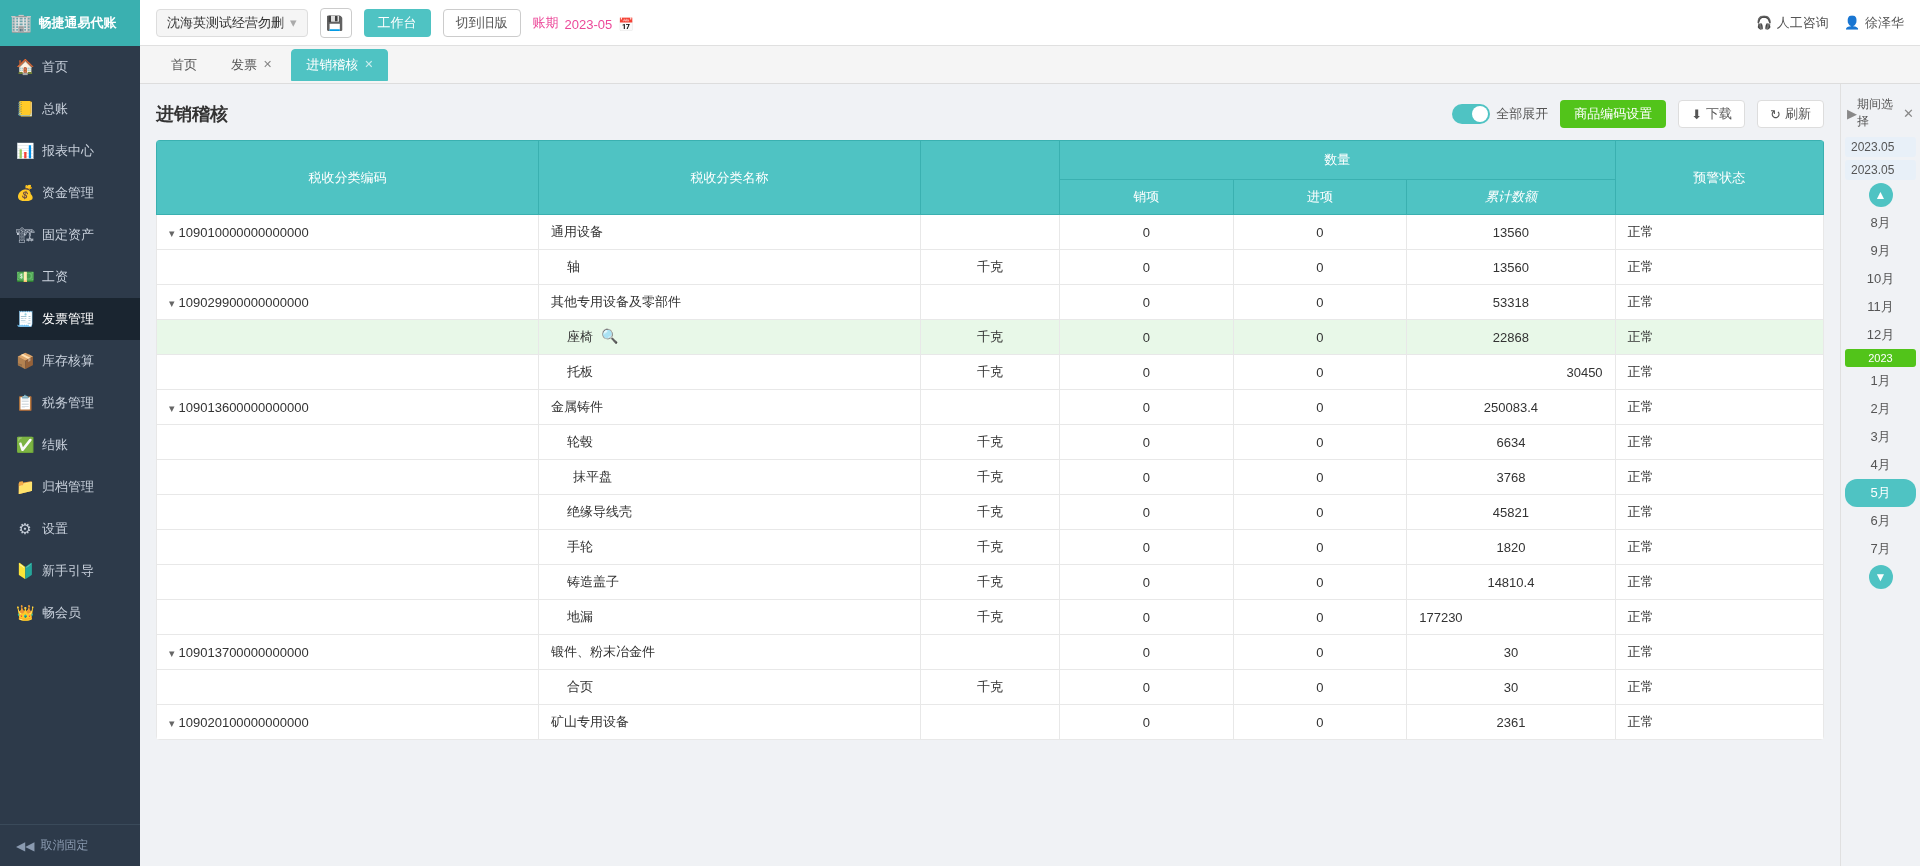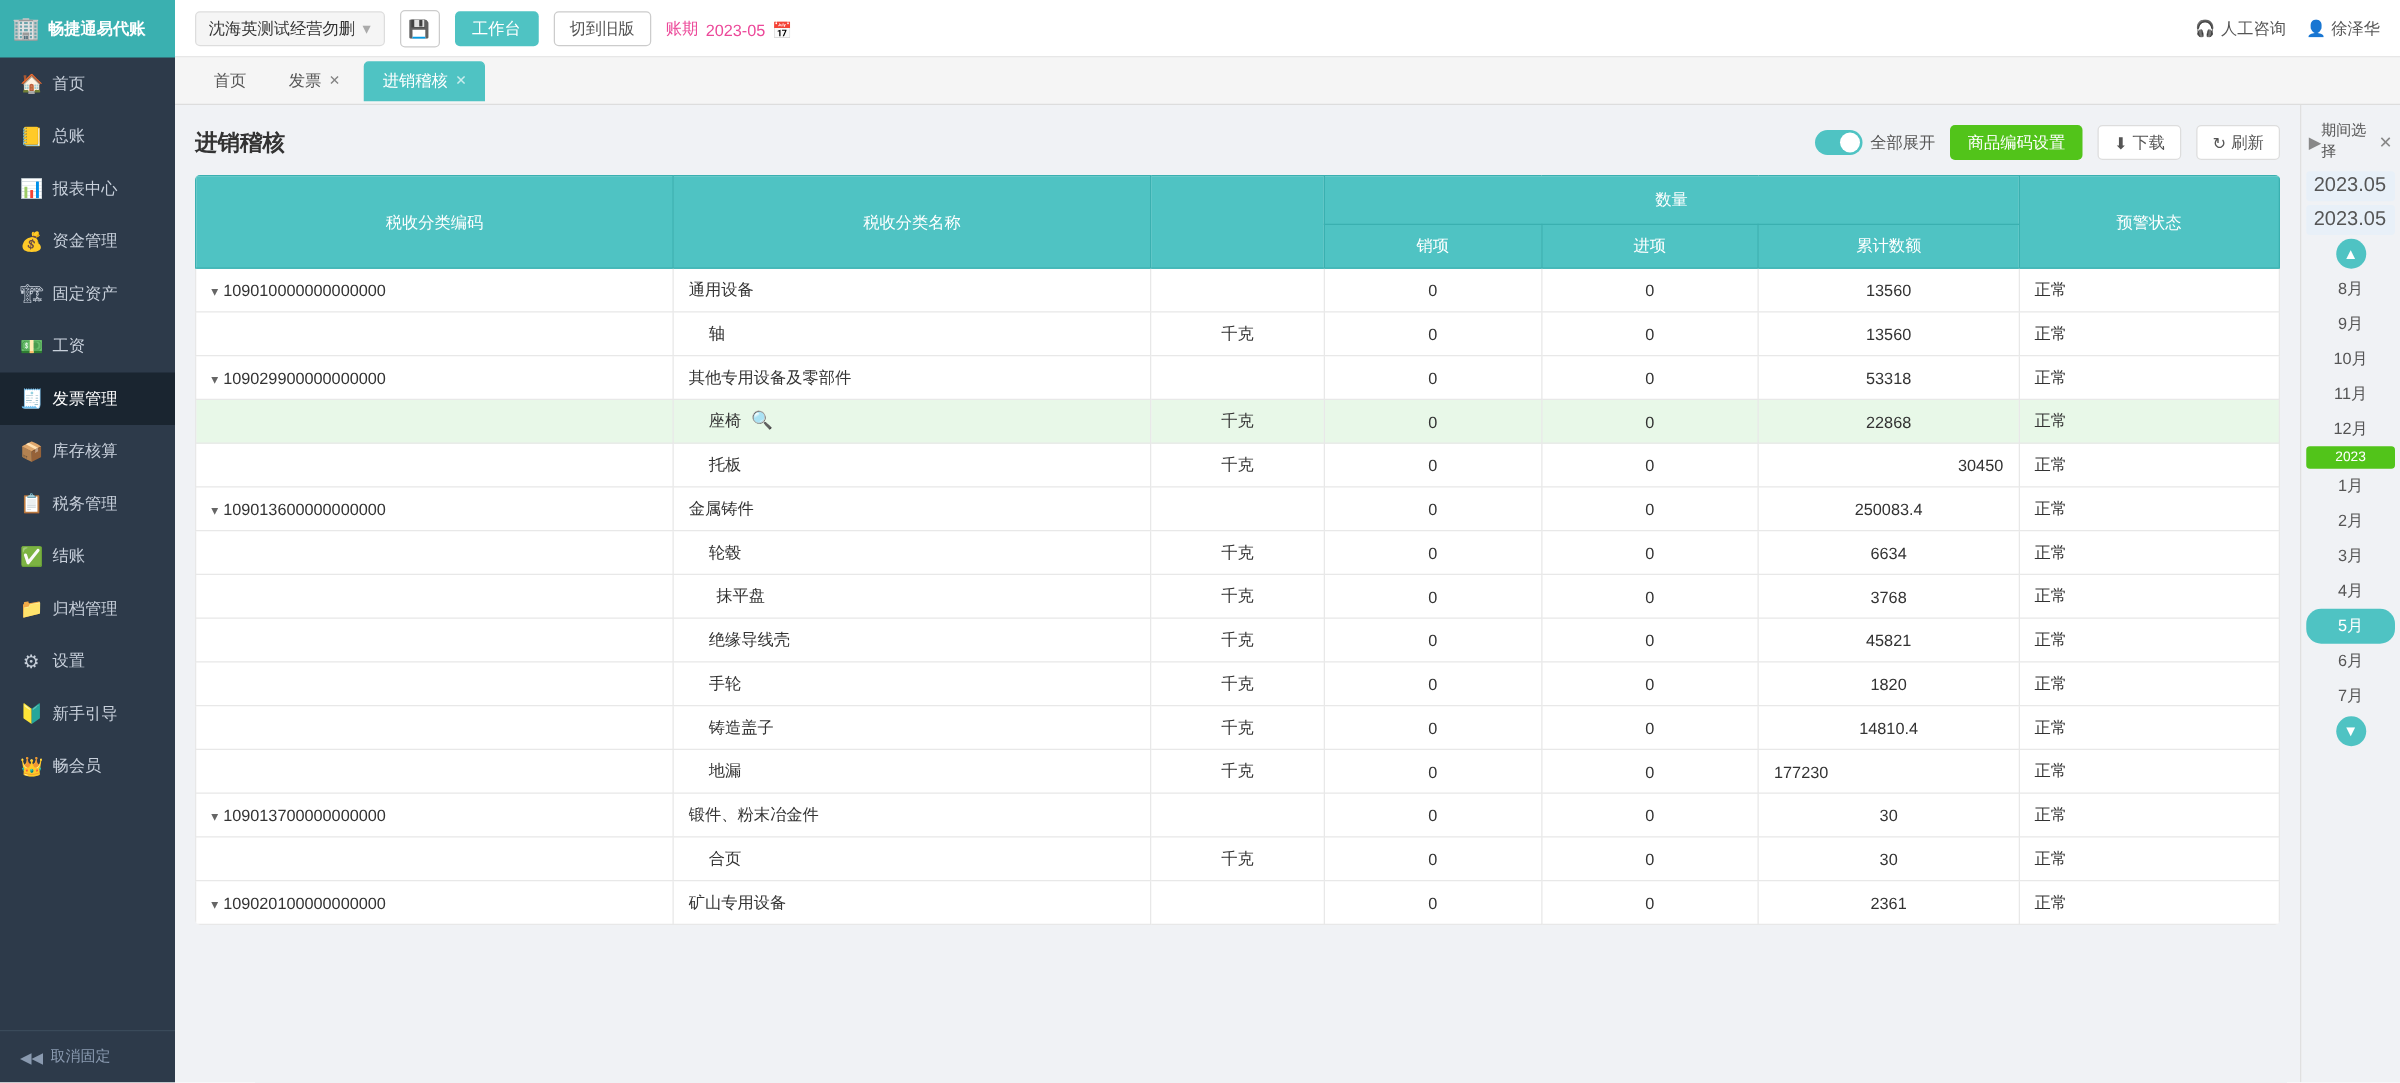--- a/index.html
+++ b/index.html
@@ -257,21 +257,21 @@
       font-size: 13px;
     }
     .data-table tbody tr.highlighted { background: #e8f8e8; }
     .row-parent td { color: #333; }
     .row-child td:first-child { padding-left: 24px; color: #555; }
     .col-code { width: 220px; }
     .col-name { width: 220px; }
     .col-unit { width: 80px; text-align: center; }
     .col-sale { width: 100px; text-align: center; }
     .col-purchase { width: 100px; text-align: center; }
-    .col-total { width: 120px; text-align: center; }
+    .col-total { width: 120px; text-align: center; font-style: italic; }
     .col-status { width: 120px; }
     .expand-icon { color: #666; margin-right: 4px; font-size: 11px; }
     .search-icon-small { color: #aaa; font-size: 14px; }
 
     
     .right-panel {
       width: 80px;
       background: #f0f2f5;
       border-left: 1px solid #e0e0e0;
       display: flex;
@@ -289,21 +289,21 @@
       padding: 4px 2px;
     }
     .panel-header-icon {
       color: #888;
       cursor: pointer;
       font-size: 13px;
     }
     .period-row {
       display: flex;
       width: 100%;
-      font-size: 16px;
+      font-size: 12px;
       color: #555;
       background: #e8f0f8;
       border-radius: 3px;
       padding: 3px 6px;
       margin: 1px 0;
     }
     .month-item {
       width: 100%;
       text-align: center;
       padding: 5px 4px;

